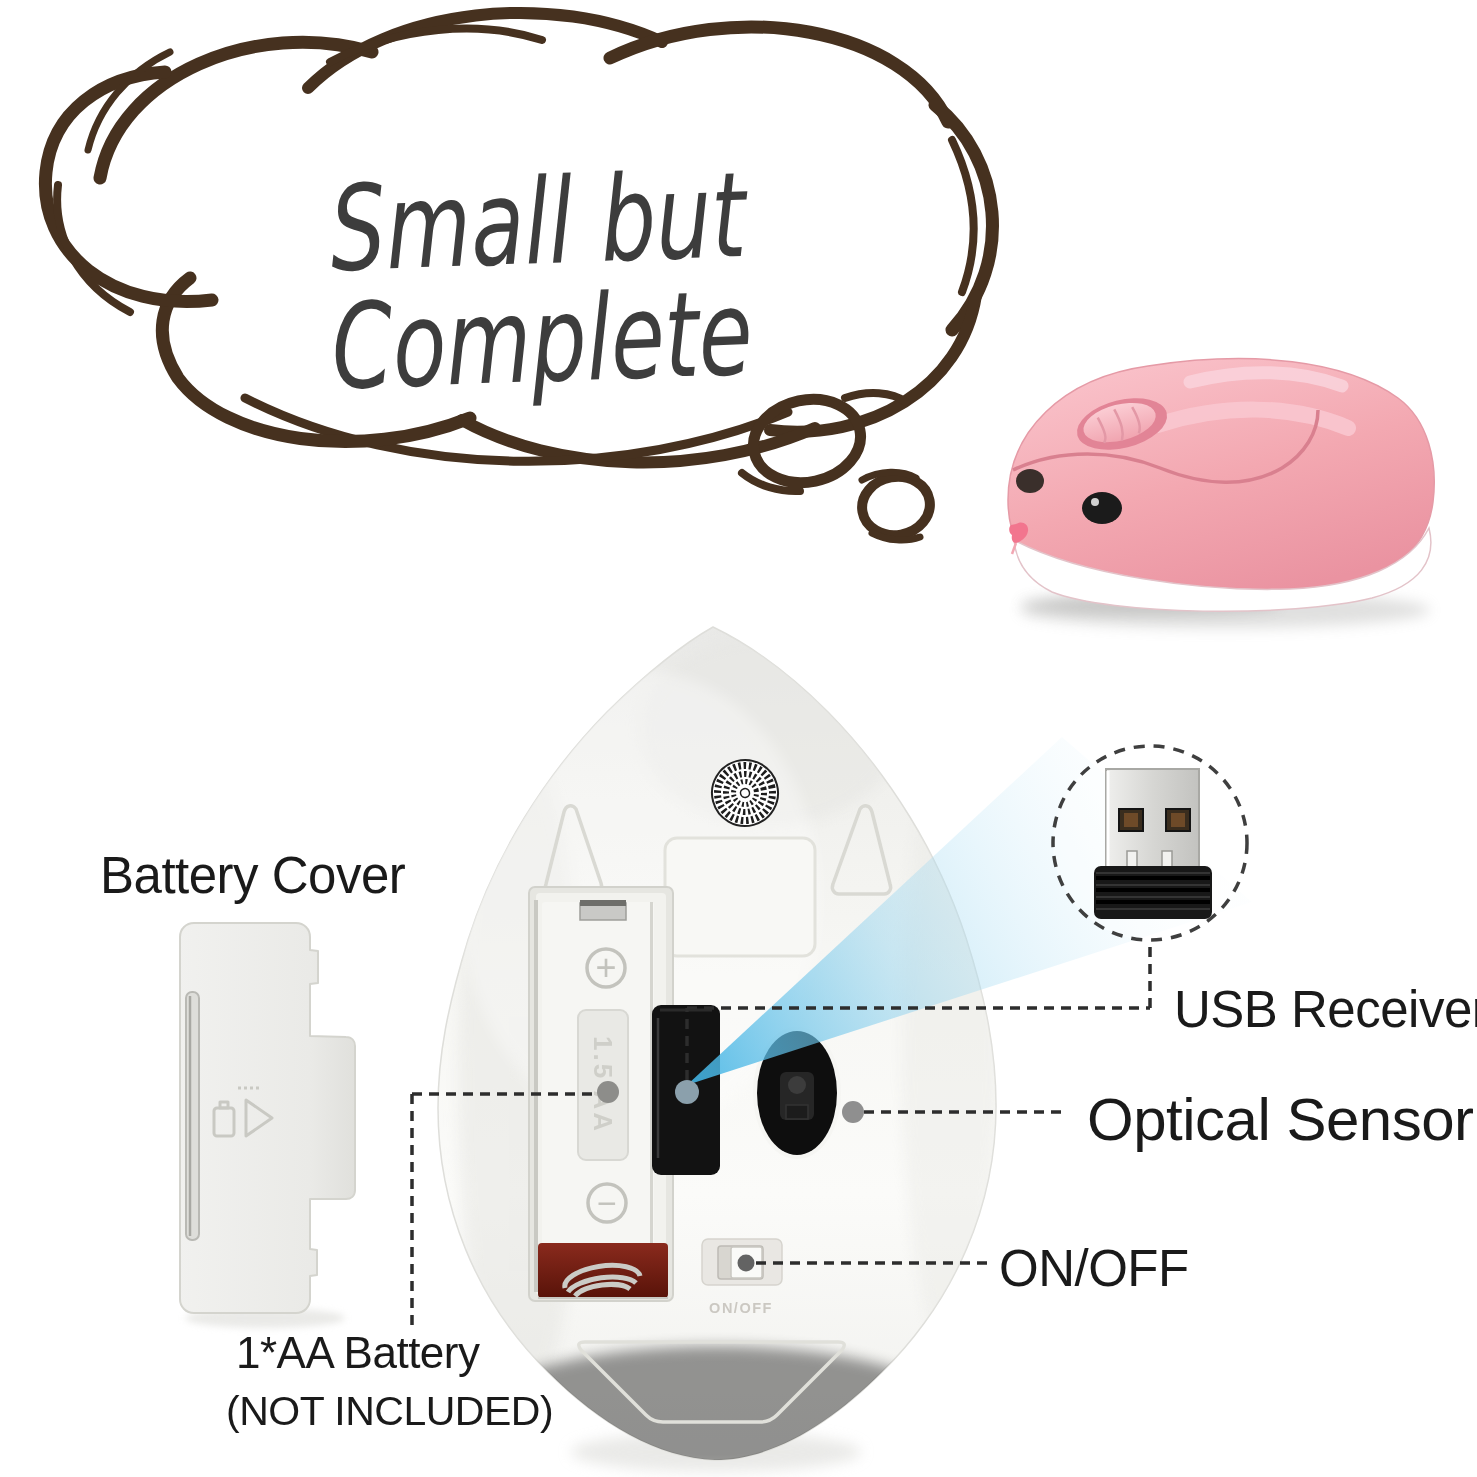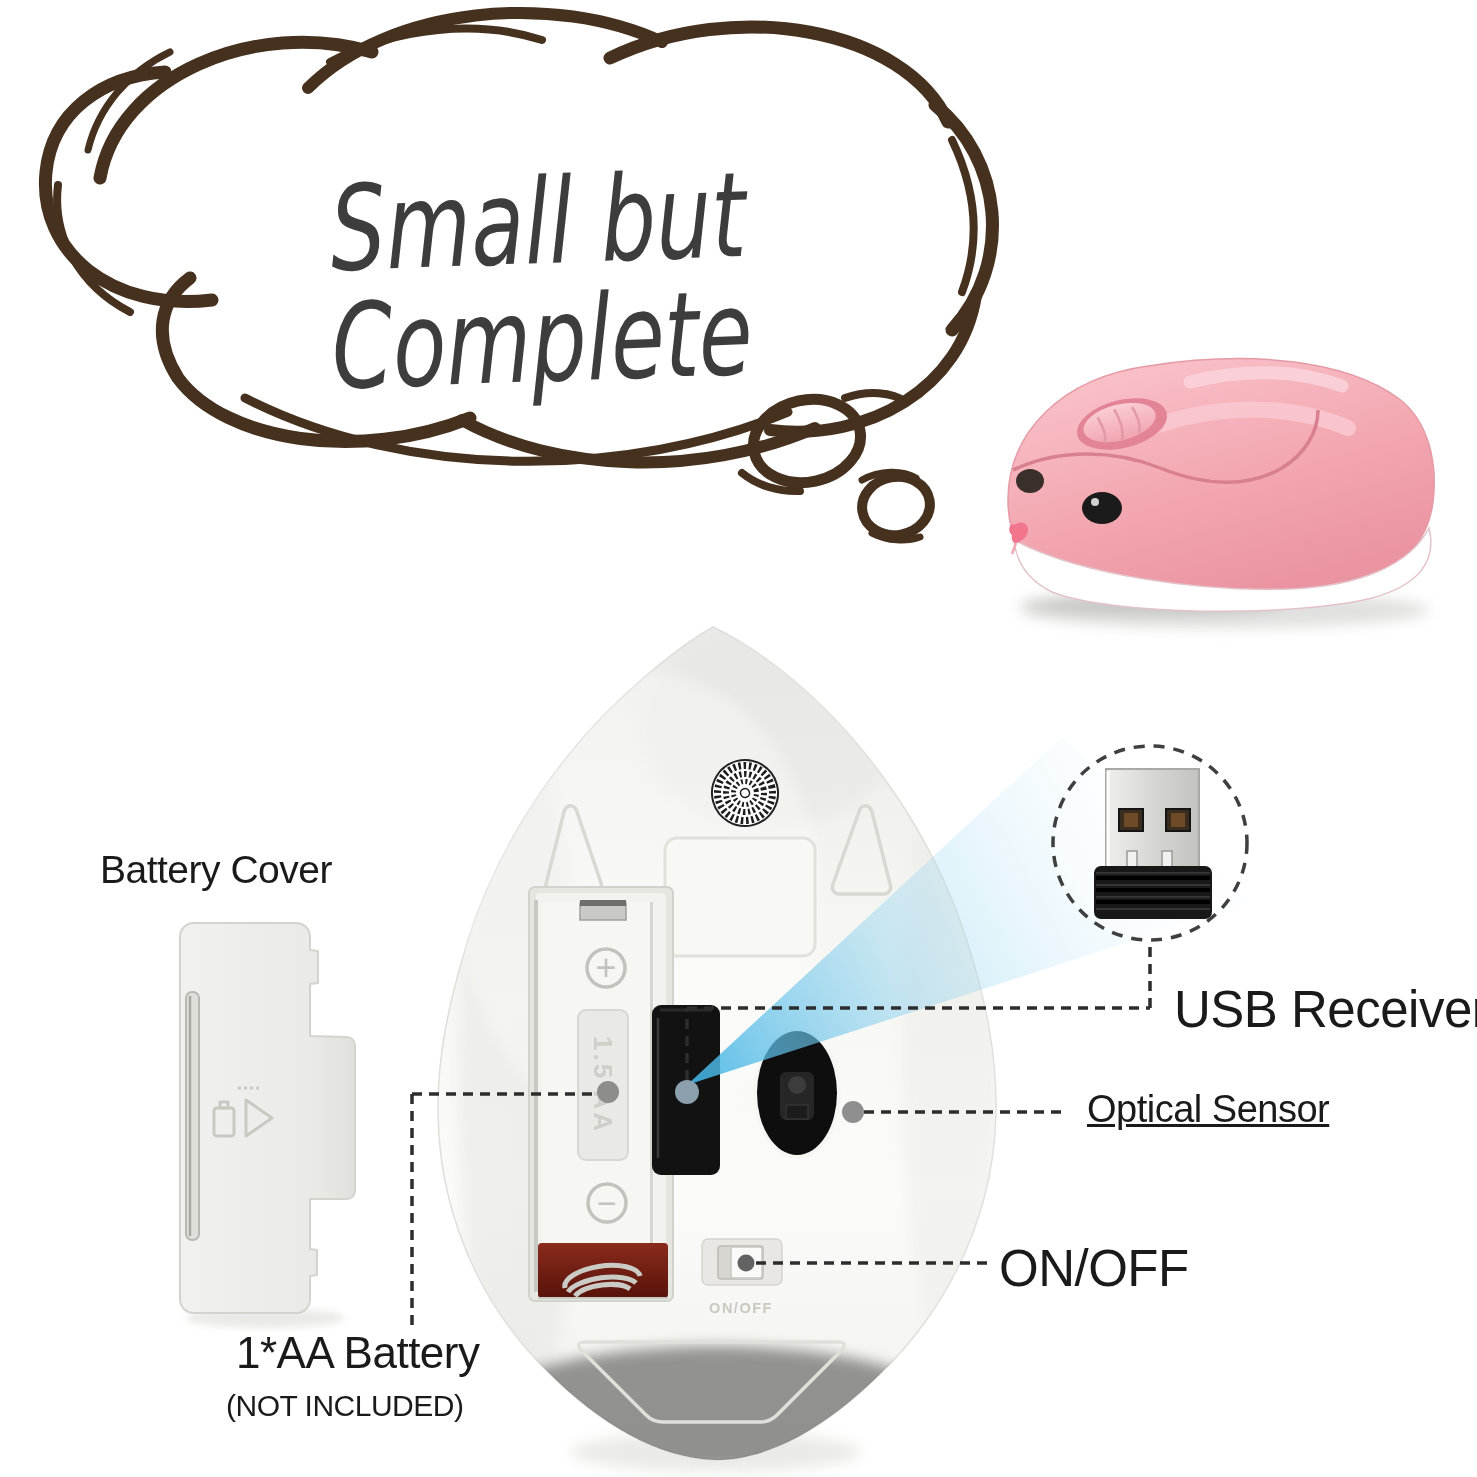--- a/index.html
+++ b/index.html
@@ -1,25 +1,25 @@
 <!DOCTYPE html>
 <html><head>
 <meta charset="utf-8">
 <style>
   html,body{margin:0;padding:0;background:#ffffff;}
   .canvas{position:relative;width:1477px;height:1477px;background:#ffffff;overflow:hidden;
           font-family:"Liberation Sans",sans-serif;}
   .art{position:absolute;left:0;top:0;}
   .label{position:absolute;color:#1a1a1a;white-space:nowrap;letter-spacing:-0.5px;line-height:1;}
-  .label-battery-cover{left:100px;top:850px;font-size:39px;text-align:right;}
+  .label-battery-cover{left:100px;top:850px;font-size:51px;text-align:right;}
   .label-usb-receiver{left:1174px;top:984px;font-size:51px;}
-  .label-optical-sensor{left:1087px;top:1090px;font-size:38px;text-decoration:underline;}
+  .label-optical-sensor{left:1087px;top:1090px;font-size:60px;}
   .label-on-off{left:999px;top:1243px;font-size:51px;}
   .label-aa-battery{left:236px;top:1331px;font-size:44px;}
-  .label-not-included{left:226px;top:1391px;font-size:30px;}
+  .label-not-included{left:226px;top:1391px;font-size:41px;}
   .headline{position:absolute;left:105px;top:163px;width:870px;text-align:center;
             font-size:118px;font-style:italic;color:#3d3d3d;line-height:1;
             font-family:"DejaVu Sans",sans-serif;
             transform:rotate(-2deg) scaleX(0.74);transform-origin:50% 50%;}
 </style>
 </head>
 <body>
 
 <div class="canvas">
 

